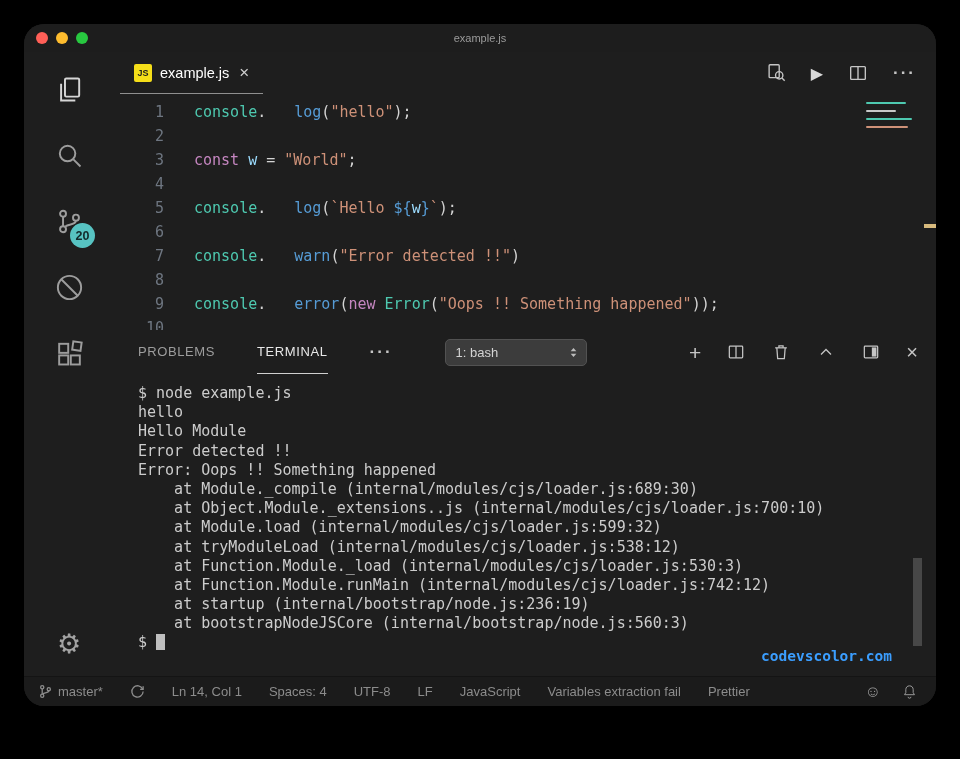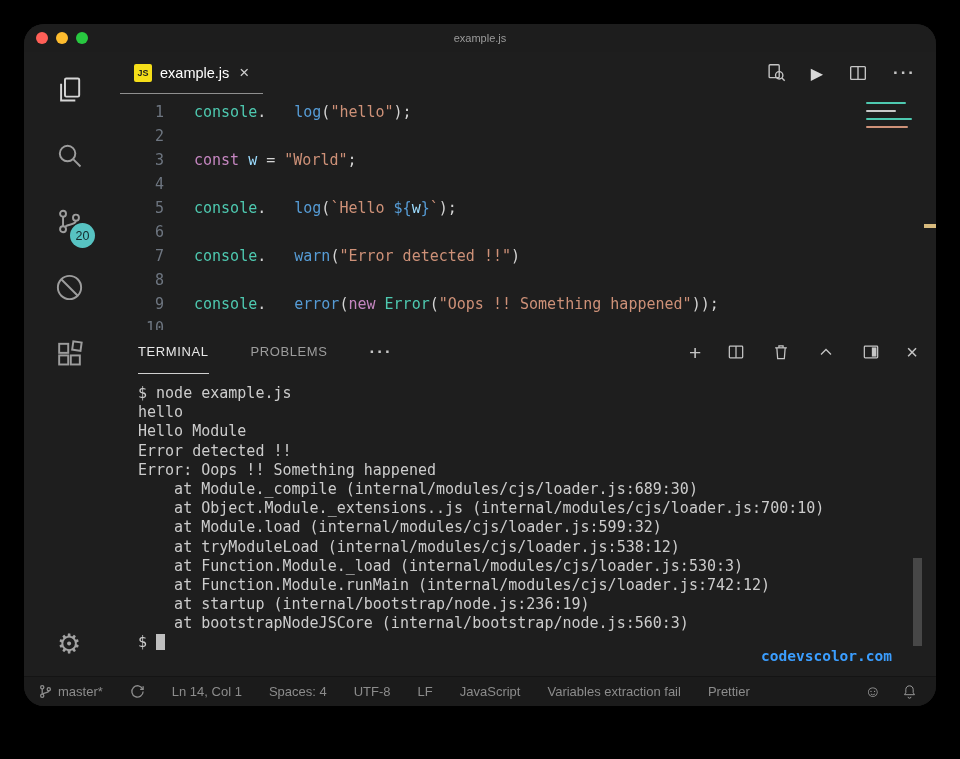--- a/index.html
+++ b/index.html
@@ -21,21 +21,21 @@
   
   .main { flex:1; display:flex; min-height:0; }
   .activitybar { width:90px; flex:0 0 auto; display:flex; flex-direction:column;
                  align-items:center; padding-top:20px; gap:32px; }
   .ab-icon { width:34px; height:34px; color:#9d9d9d; position:relative;
              display:flex; align-items:center; justify-content:center; }
   .ab-icon.first { color:#d6d6d6; }
   .ab-icon svg { width:31px; height:31px; stroke:currentColor; fill:none; stroke-width:1.5; }
   .badge { position:absolute; right:-9px; bottom:-10px; width:25px; height:25px;
            border-radius:50%; background:var(--badge,#57c3c2); color:#12292b;
-           font-size:12.5px; font-weight:normal; display:flex; align-items:center; justify-content:center; }
+           font-size:12.5px; font-weight:bold; display:flex; align-items:center; justify-content:center; }
   .gear { margin-top:auto; margin-bottom:16px; font-size:27px; color:#a3a3a3; cursor:default; }
 
   .editor-col { flex:1; min-width:0; display:flex; flex-direction:column; }
 
   
   .tabbar { height:42px; flex:0 0 auto; display:flex; align-items:stretch; padding-left:6px; }
   .tab { display:flex; align-items:center; gap:8px; padding:0 14px;
          border-bottom:1px solid #8f8f8f; color:#fff; font-size:14.5px; }
   .jsbadge { width:18px; height:18px; border-radius:2px; background:var(--js_badge,#f5de19);
              color:#1e1e1e; font-size:9px; font-weight:bold;
@@ -236,23 +236,32 @@
           <div class="mm-row" style="width:0"></div>
           <div class="mm-row" style="width:46px;background:#4ec9b0"></div>
           <div class="mm-row" style="width:0"></div>
           <div class="mm-row" style="width:42px;background:#ce9178"></div>
         </div>
         <div class="overview-marker"></div>
       </div>
 
       <div class="panel">
         <div class="panel-header">
+          <div class="ptab">PROBLEMS</div>
           <div class="ptab active">TERMINAL</div>
-          <div class="ptab">PROBLEMS</div>
           <span class="more-dots pmore">···</span>
+          <div class="pselect">
+            <span>1: bash</span>
+            <span class="arrows">
+              <svg viewBox="0 0 16 16">
+                  <path d="M4.5 6.5L8 2.5l3.5 4z"></path>
+                  <path d="M4.5 9.5L8 13.5l3.5-4z"></path>
+                </svg>
+            </span>
+          </div>
           <div class="panel-actions">
             <span class="pa-plus">+</span>
             <span class="pa-icon">
               <svg viewBox="0 0 24 24">
                   <rect x="4" y="5" width="16" height="14" rx="1"></rect>
                   <path d="M12 5v14"></path>
                 </svg>
             </span>
             <span class="pa-icon">
               <svg viewBox="0 0 24 24">

